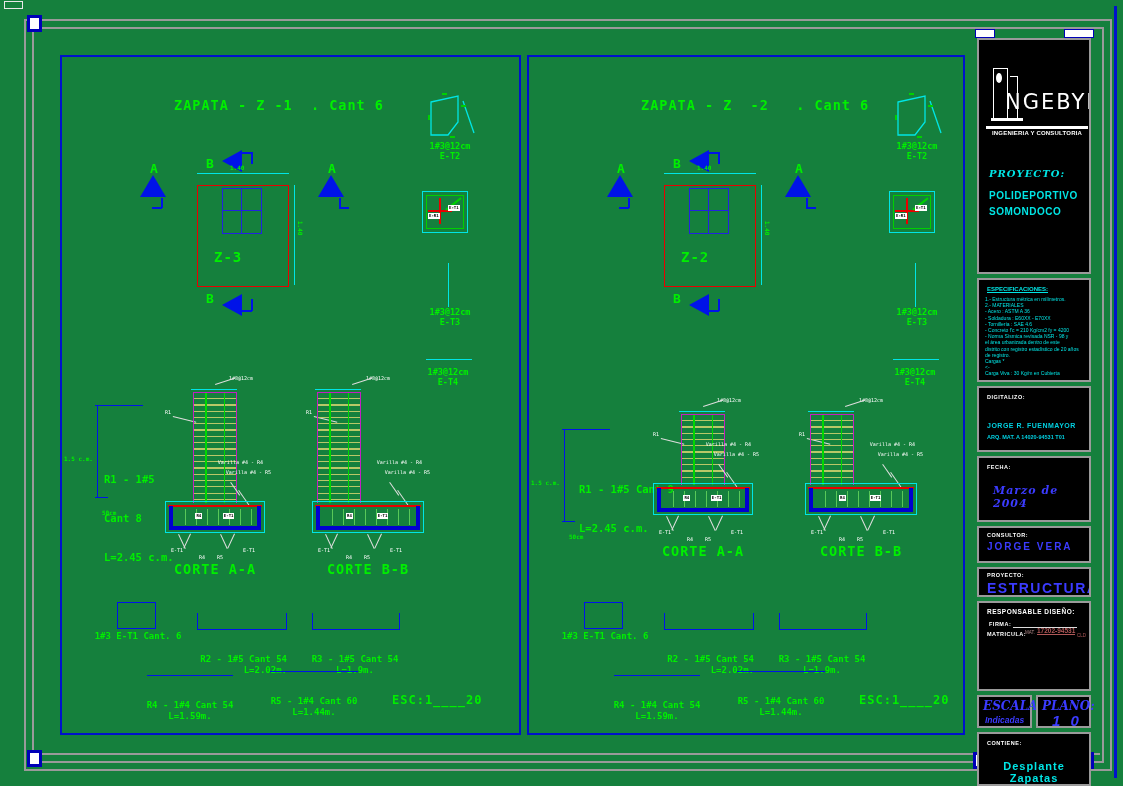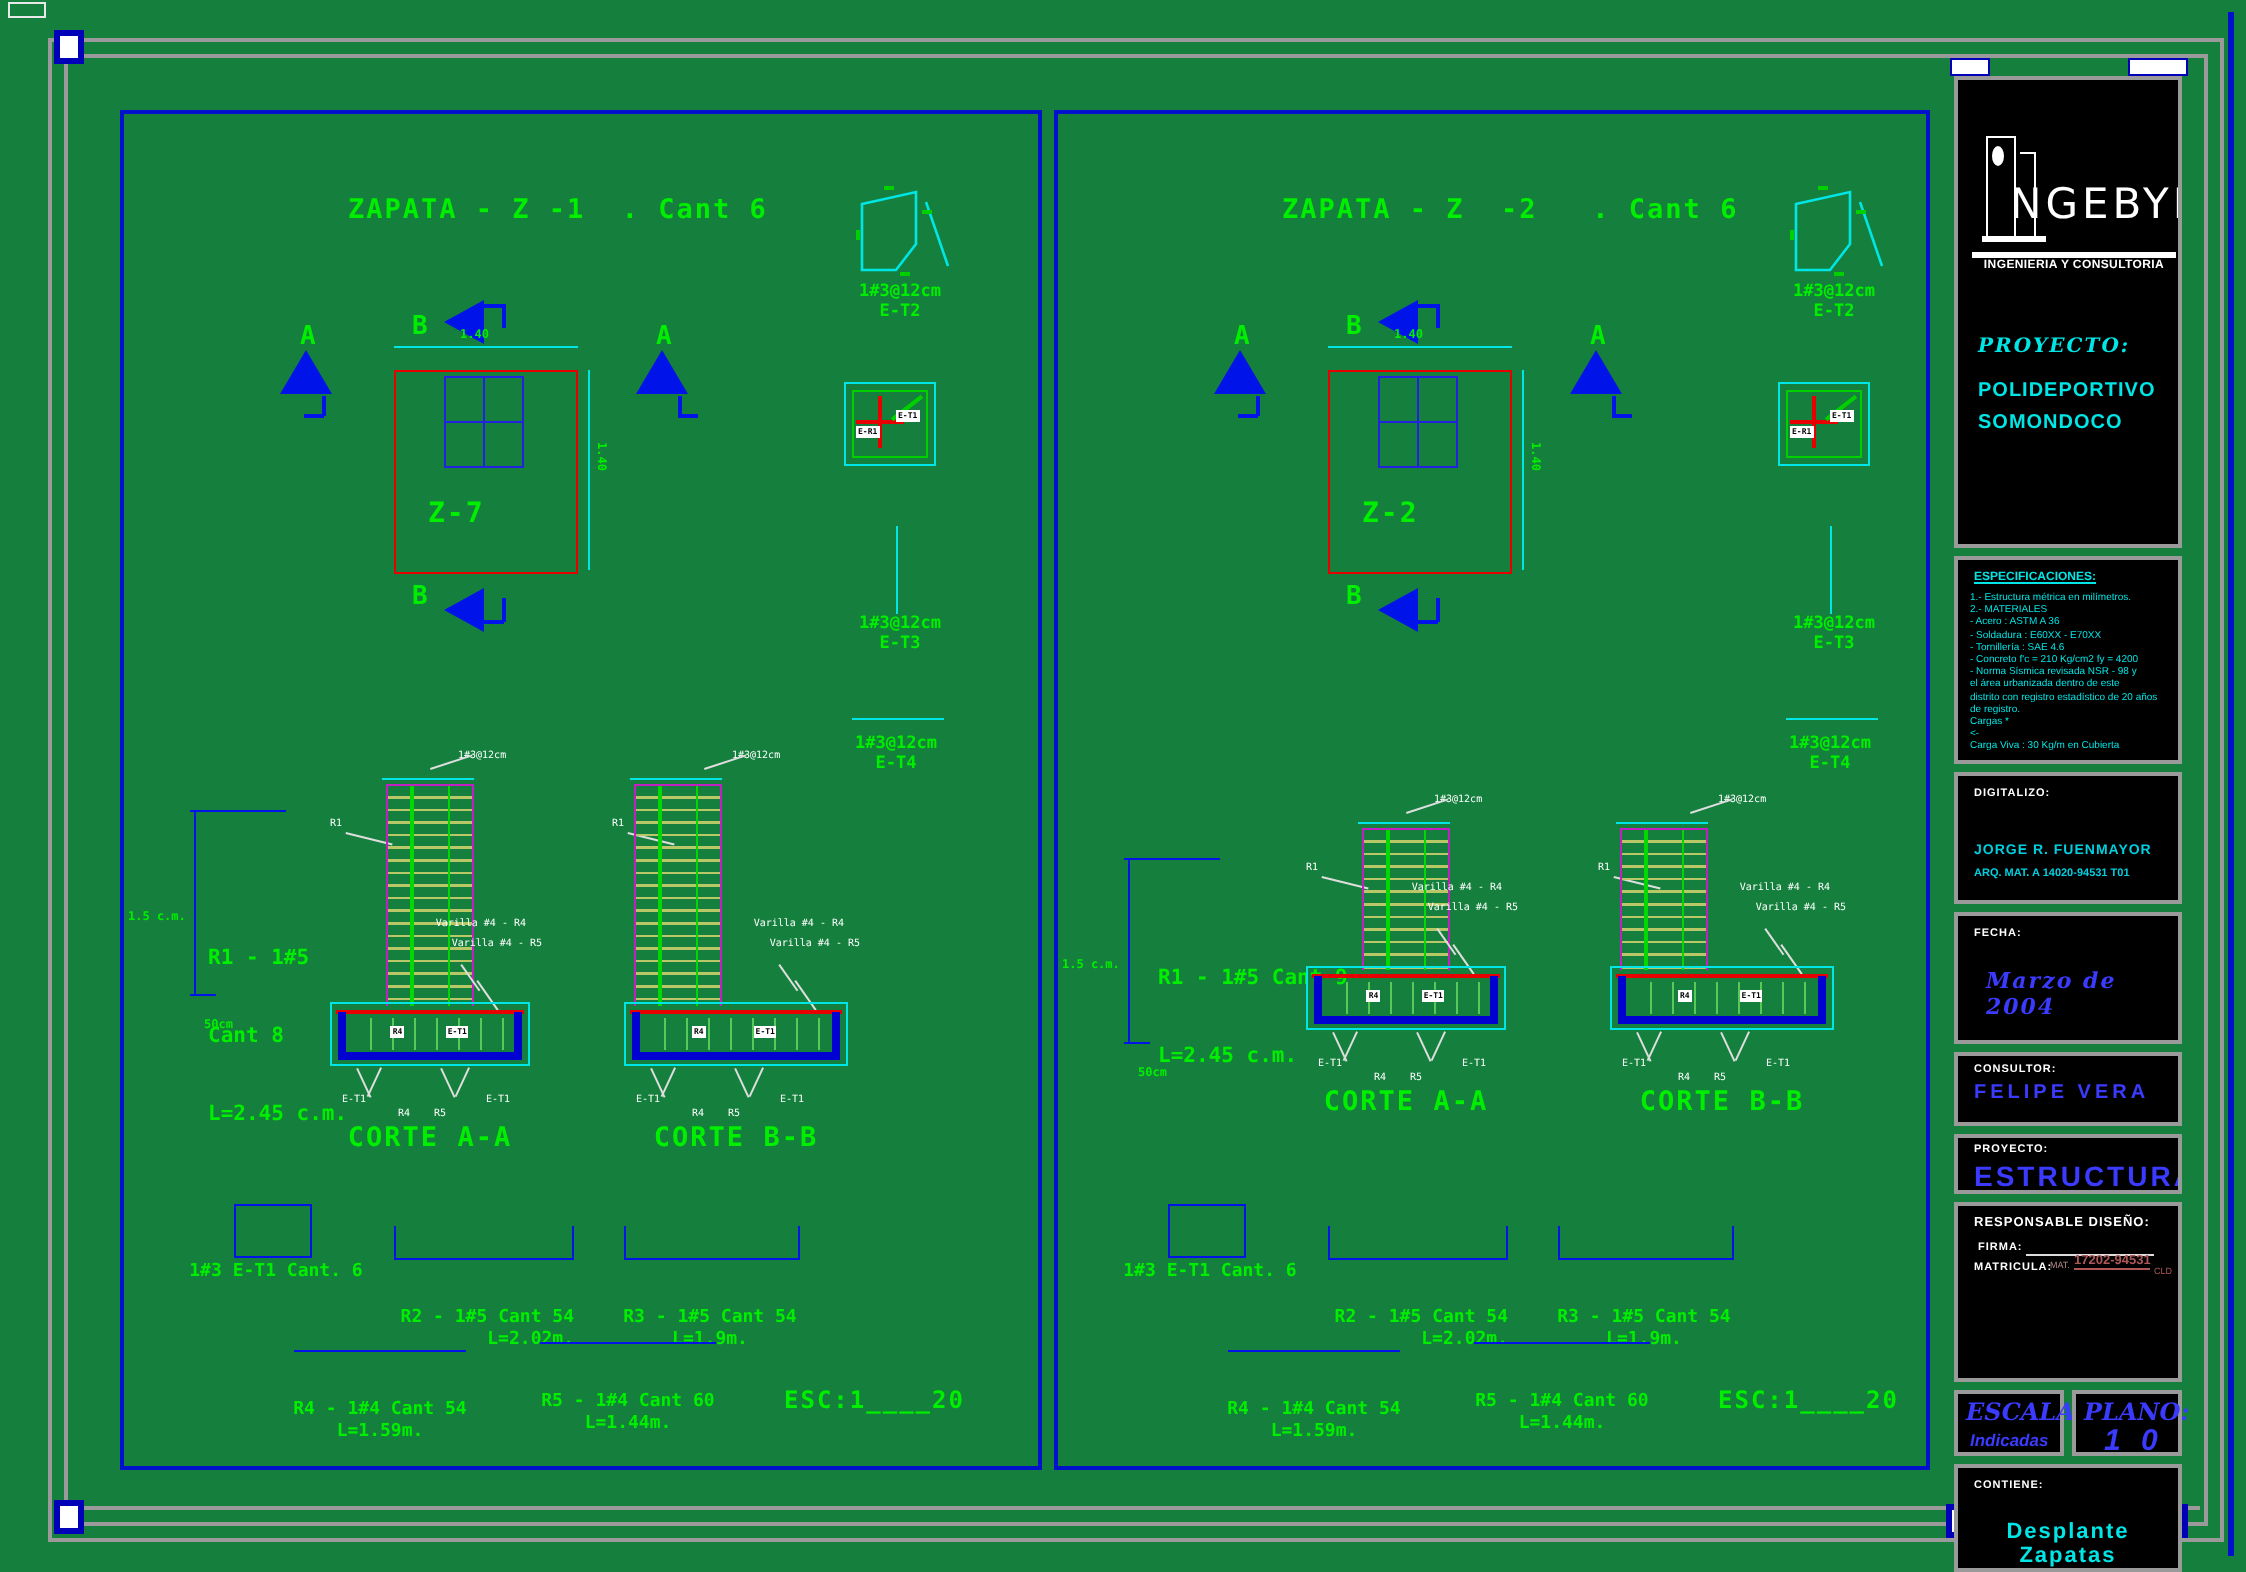--- a/index.html
+++ b/index.html
@@ -206,21 +206,21 @@
     <div class="abs tri-left tl-b"></div>
     <div class="abs tailh thb"></div>
     <div class="abs tailv tvb"></div>
 
     <div class="abs cyl plan-dimtop"></div>
     <div class="abs cyv plan-dimright"></div>
     <div class="abs dimlab g dtop">1.40</div>
     <div class="abs dimlab g dright">1.40</div>
     <div class="abs plan-red"></div>
     <div class="abs plan-grid"></div>
-    <div class="abs zlab g">Z-7</div>
+    <div class="abs zlab g">Z-3</div>
 
     <svg class="abs et2" width="48" height="46">
       <polygon points="3,9 30,3 30,29 20,42 3,42" fill="none" stroke="#00e5e5" stroke-width="1.3"></polygon>
       <line x1="35" y1="8" x2="46" y2="40" stroke="#00e5e5" stroke-width="1.3"></line>
       <rect x="14" y="0" width="5" height="2" fill="#00d000"></rect>
         <rect x="33" y="12" width="5" height="2" fill="#00d000"></rect>
       <rect x="0" y="22" width="2" height="5" fill="#00d000"></rect>
         <rect x="22" y="43" width="5" height="2" fill="#00d000"></rect>
     </svg>
     <div class="abs cap g et2cap">
@@ -536,21 +536,21 @@
       <div class="abs slbl diglbl">DIGITALIZO:</div>
       <div class="abs dign1">JORGE R. FUENMAYOR</div>
       <div class="abs dign2">ARQ. MAT. A 14020-94531 T01</div>
     </div>
     <div class="tbs tbs4">
       <div class="abs slbl feclbl">FECHA:</div>
       <div class="abs fecval">Marzo  de  2004</div>
     </div>
     <div class="tbs tbs5">
       <div class="abs slbl conlbl">CONSULTOR:</div>
-      <div class="abs conval">FELIPE  VERA</div>
+      <div class="abs conval">JORGE  VERA</div>
     </div>
     <div class="tbs tbs6">
       <div class="abs slbl pr2lbl">PROYECTO:</div>
       <div class="abs pr2val">ESTRUCTURAL</div>
     </div>
     <div class="tbs tbs7">
       <div class="abs slbl resplbl">RESPONSABLE   DISEÑO:</div>
       <div class="abs slbl firmalbl">FIRMA:</div>
       <div class="abs slbl matlbl">MATRICULA:</div>
       <div class="abs sigline"></div>

